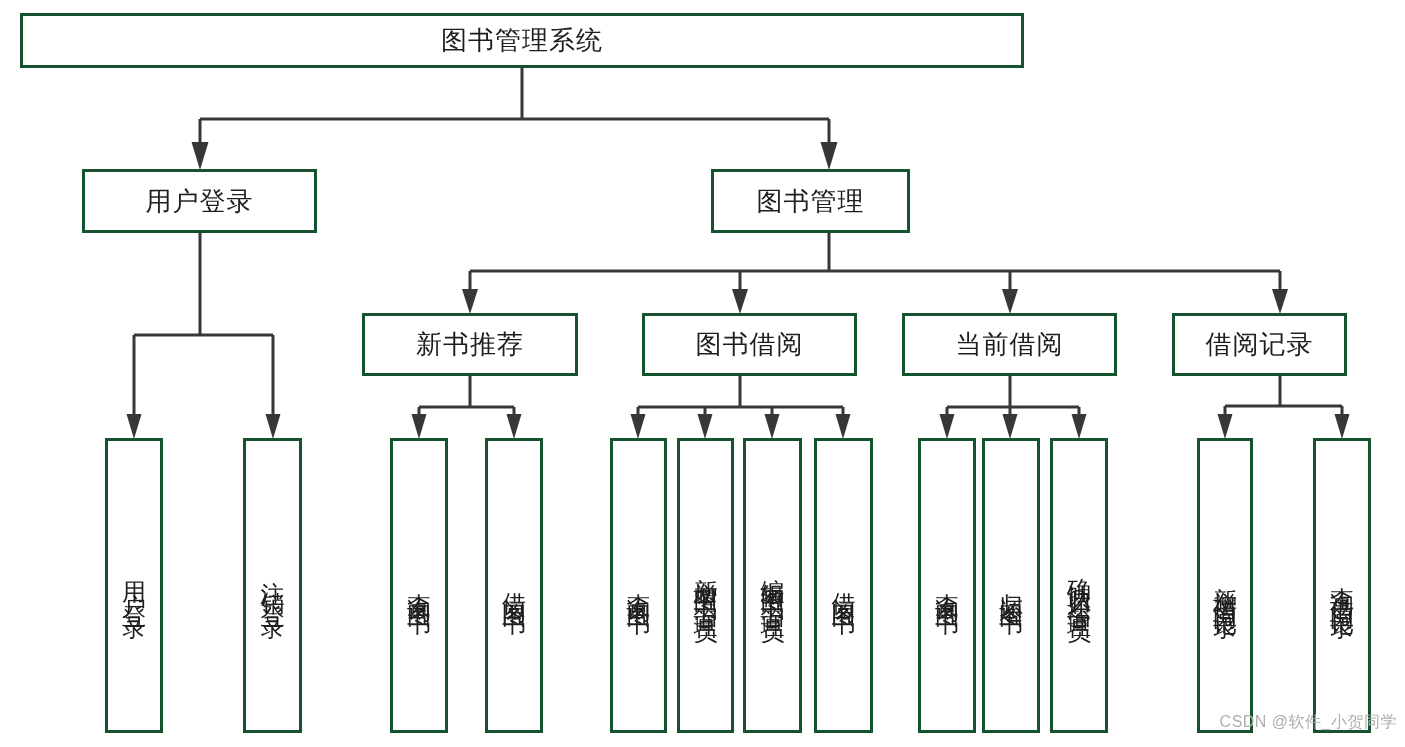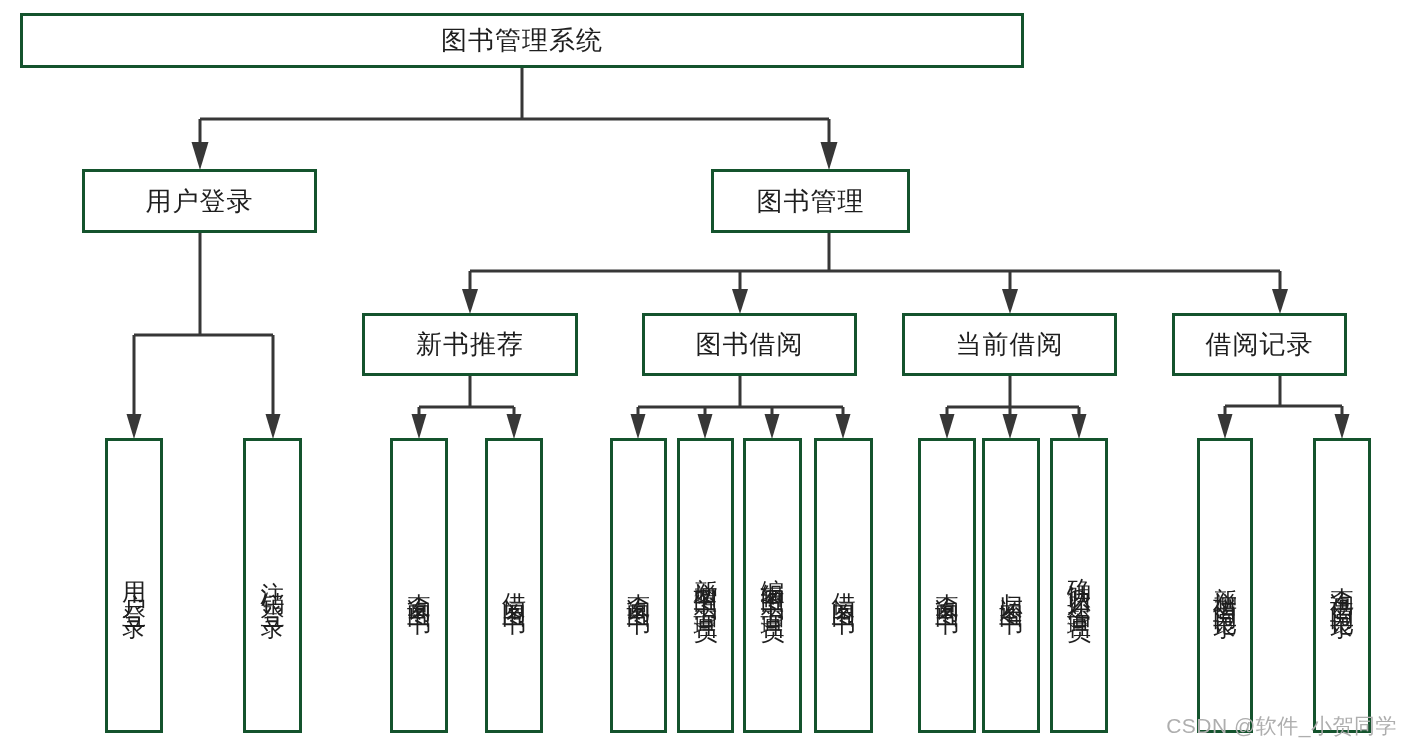--- a/index.html
+++ b/index.html
@@ -43,21 +43,21 @@
     letter-spacing: 6px;
     color: #1e1e1e;
   }
   .ls-lg {
     letter-spacing: 12px;
   }
   #watermark {
     position: absolute;
     top: 712px;
     right: 8px;
-    font-size: 21px;
+    font-size: 16px;
     color: #aeaeae;
     letter-spacing: 0.5px;
     white-space: nowrap;
   }
 </style>
 </head>
 <body>
 
 <div id="canvas">
 

